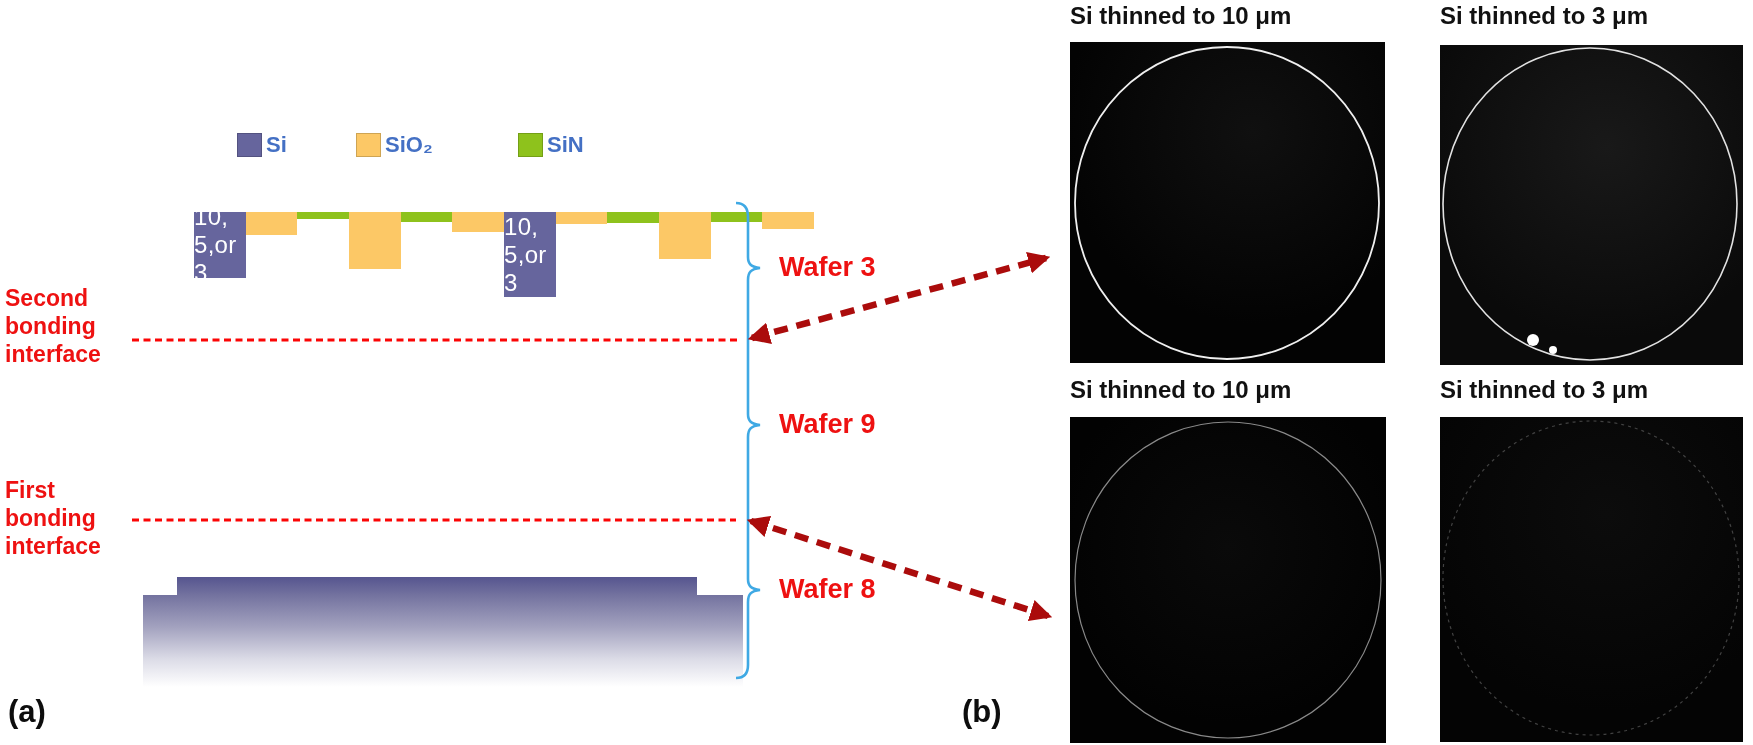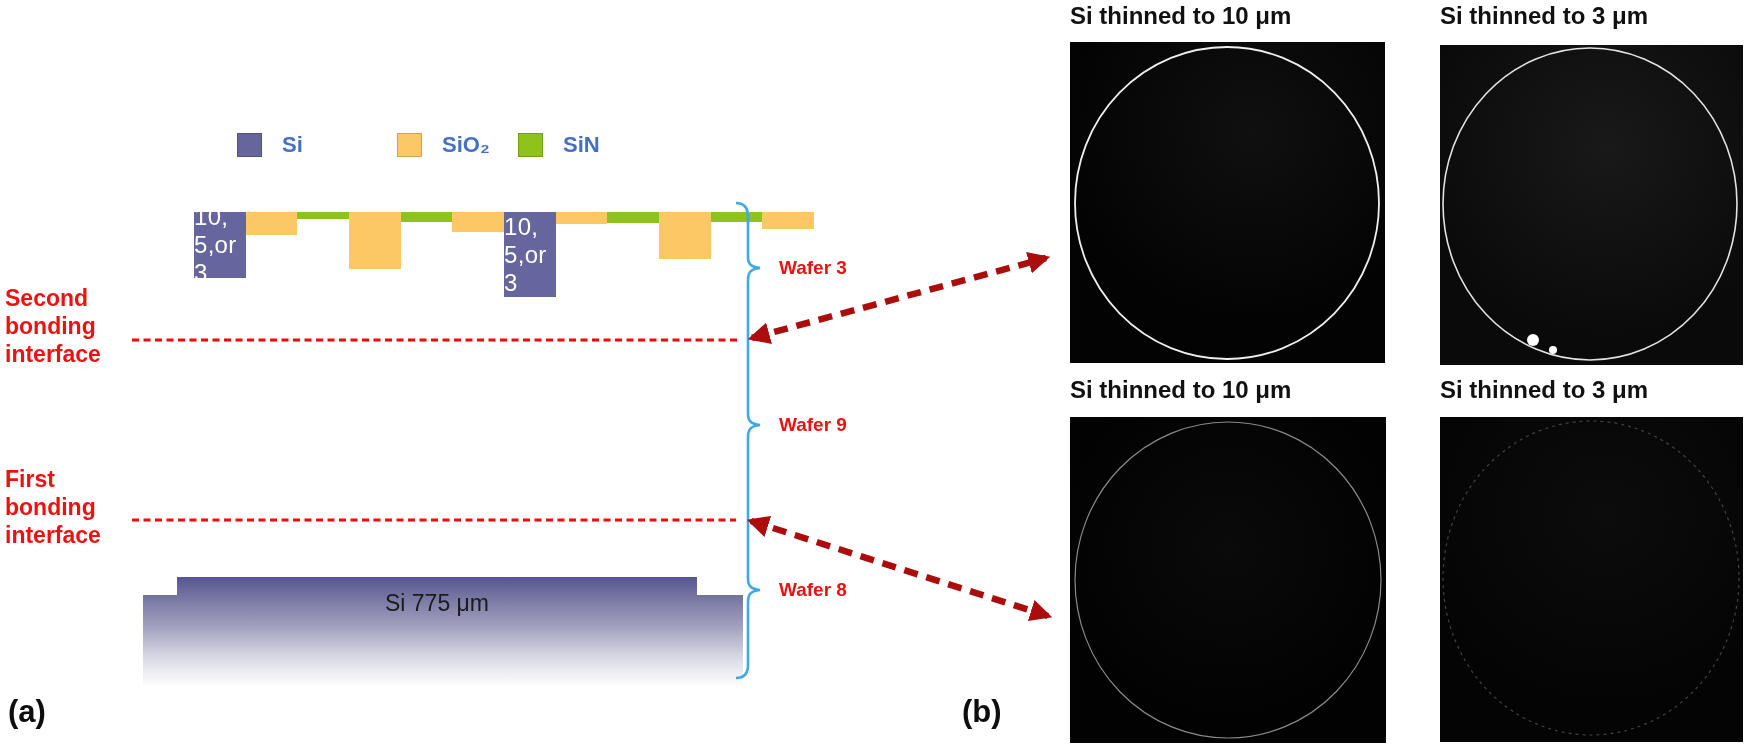--- a/index.html
+++ b/index.html
@@ -5,48 +5,48 @@
   :root{
     --si:#66659d; --sio2:#fcc866; --sin:#8ec21c;
     --legend_text:#4470c4; --annotation_red:#ee1111; --interface_line_red:#fb0505;
     --arrow_dark_red:#ab0c0c; --brace_blue:#3fa9e4; --title_black:#111111;
   }
   *{margin:0;padding:0;box-sizing:border-box}
   body{background:#ffffff;font-family:"Liberation Sans",sans-serif}
   .canvas{position:relative;width:1753px;height:745px;background:#ffffff;overflow:hidden}
 
   
-  .legend-item{position:absolute;top:133px;display:flex;align-items:center;gap:20px}
+  .legend-item{position:absolute;top:133px;display:flex;align-items:center;gap:4px}
   .legend-item .swatch{width:25px;height:24px;border:1px solid rgba(0,0,0,.18);flex:0 0 auto}
   .legend-item .swatch.si{background:var(--si)}
   .legend-item .swatch.sio2{background:var(--sio2)}
   .legend-item .swatch.sin{background:var(--sin)}
   .legend-item .lg-label{font-weight:bold;font-size:22px;color:var(--legend_text);line-height:24px}
-  #leg-si{left:237px} #leg-sio2{left:397px} #leg-sin{left:518px}
+  #leg-si{left:237px} #leg-sio2{left:356px} #leg-sin{left:518px}
 
   .stack{position:absolute;left:194px;top:212px;width:620px;display:flex;flex-direction:row}
   .layer{position:relative;width:100%;display:flex;align-items:center;justify-content:center}
   .layer.mat-si{background:var(--si)}
   .layer.mat-sio2{background:var(--sio2)}
   .layer.mat-sin{background:var(--sin)}
   .layer .layer-label{color:#ffffff;font-size:24px;letter-spacing:.3px}
 
   .base-neck{position:absolute;left:177px;top:577px;width:520px;height:18px;
     background:linear-gradient(to bottom,#56558f,#73729f)}
   .base-wide{position:absolute;left:143px;top:595px;width:600px;height:92px;
     background:linear-gradient(to bottom,#73729f 0%,#a3a2bf 35%,#dcdce7 70%,#ffffff 100%)}
   .base-label{position:absolute;left:287px;top:590px;width:300px;text-align:center;
     font-size:23px;color:#1b1b1b}
 
   .iface-label{position:absolute;left:5px;color:var(--annotation_red);font-weight:bold;
     font-size:23px;line-height:28px;white-space:pre-line}
-  #second-iface{top:284px} #first-iface{top:465px}
+  #second-iface{top:284px} #first-iface{top:476px}
 
   .wafer-label{position:absolute;left:779px;color:var(--annotation_red);font-weight:bold;
-    font-size:19px;line-height:27px}
+    font-size:27px;line-height:27px}
   #wafer3{top:254px} #wafer2{top:411px} #wafer1{top:576px}
 
   .overlay{position:absolute;left:0;top:0;pointer-events:none}
 
   .corner-label{position:absolute;font-weight:bold;font-size:31px;color:#0d0d0d}
   #label-a{left:8px;top:694px} #label-b{left:962px;top:694px}
 
   
   .b-title{position:absolute;text-align:left;font-weight:bold;font-size:24px;color:var(--title_black)}
   #t-tl{left:1070px;top:2px;width:315px} #t-tr{left:1440px;top:2px;width:303px}
@@ -95,21 +95,20 @@
       </div>
       <div class="layer mat-sio2" style="height: 12px;"></div>
       <div class="layer mat-sin" style="height: 11px;"></div>
       <div class="layer mat-sio2" style="height: 47px;"></div>
       <div class="layer mat-sin" style="height: 10px;"></div>
       <div class="layer mat-sio2" style="height: 17px;"></div>
     </div>
 
   <div class="base-neck"></div>
   <div class="base-wide"></div>
-  <div class="base-label">Si 775 μm</div>
 
   <div class="iface-label" id="second-iface">Second
 bonding
 interface</div>
   <div class="iface-label" id="first-iface">First
 bonding
 interface</div>
 
   <div class="wafer-label" id="wafer3">Wafer 3</div>
   <div class="wafer-label" id="wafer2">Wafer 9</div>

